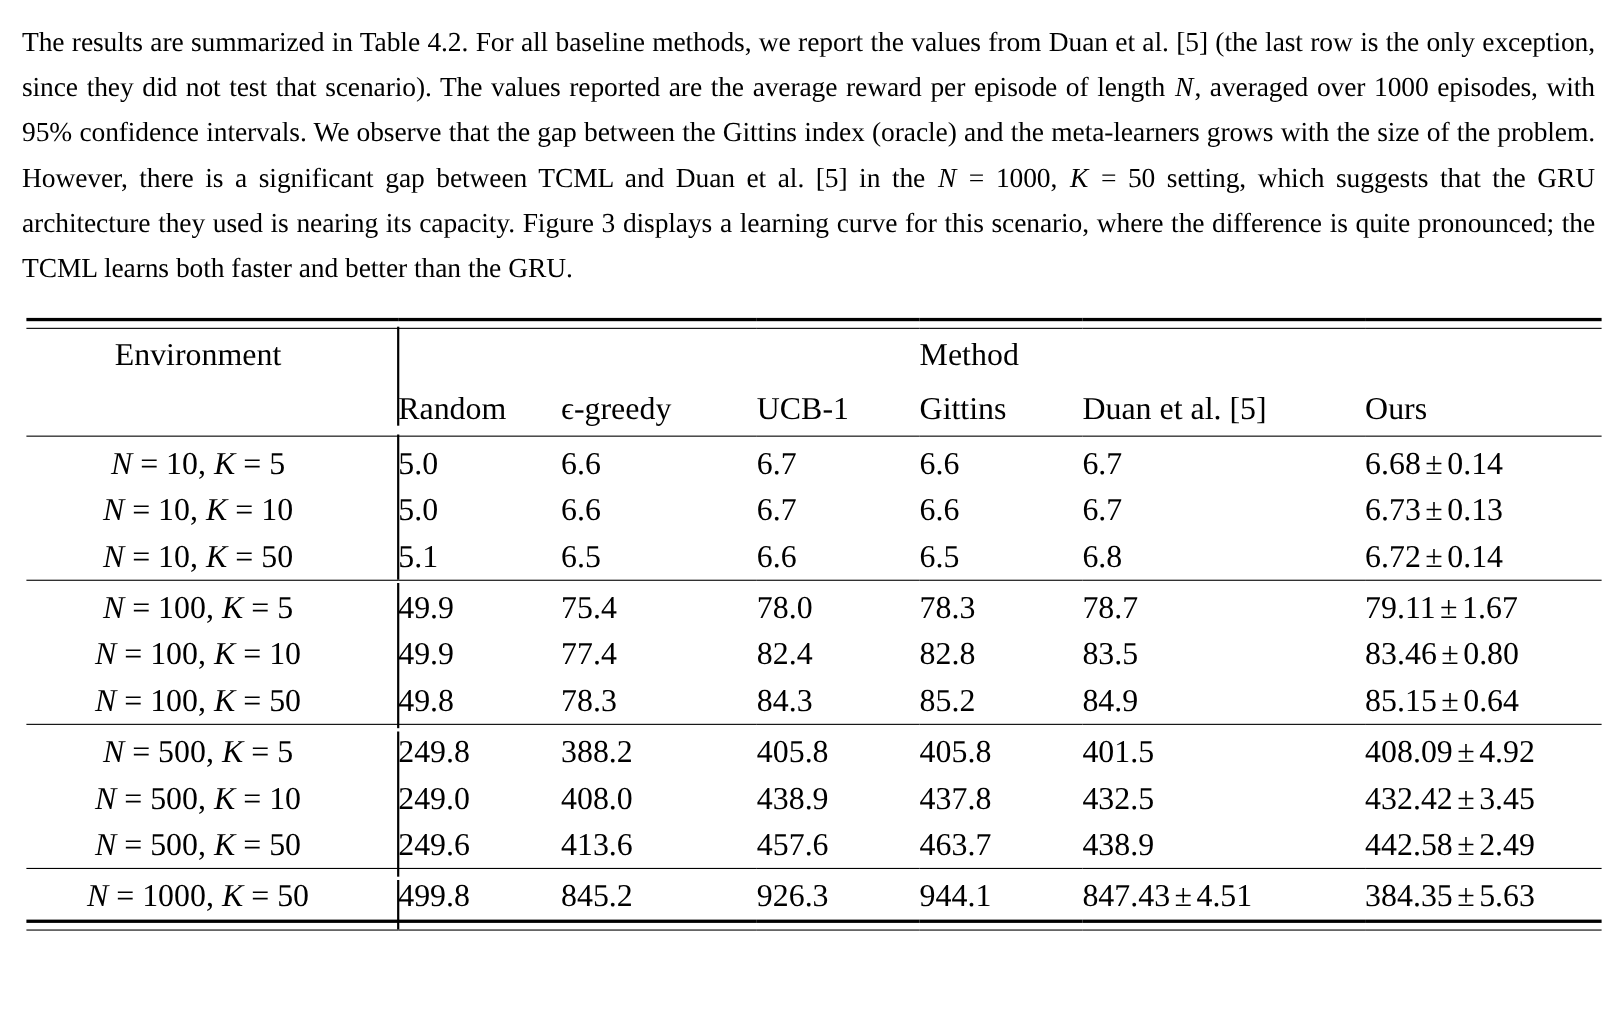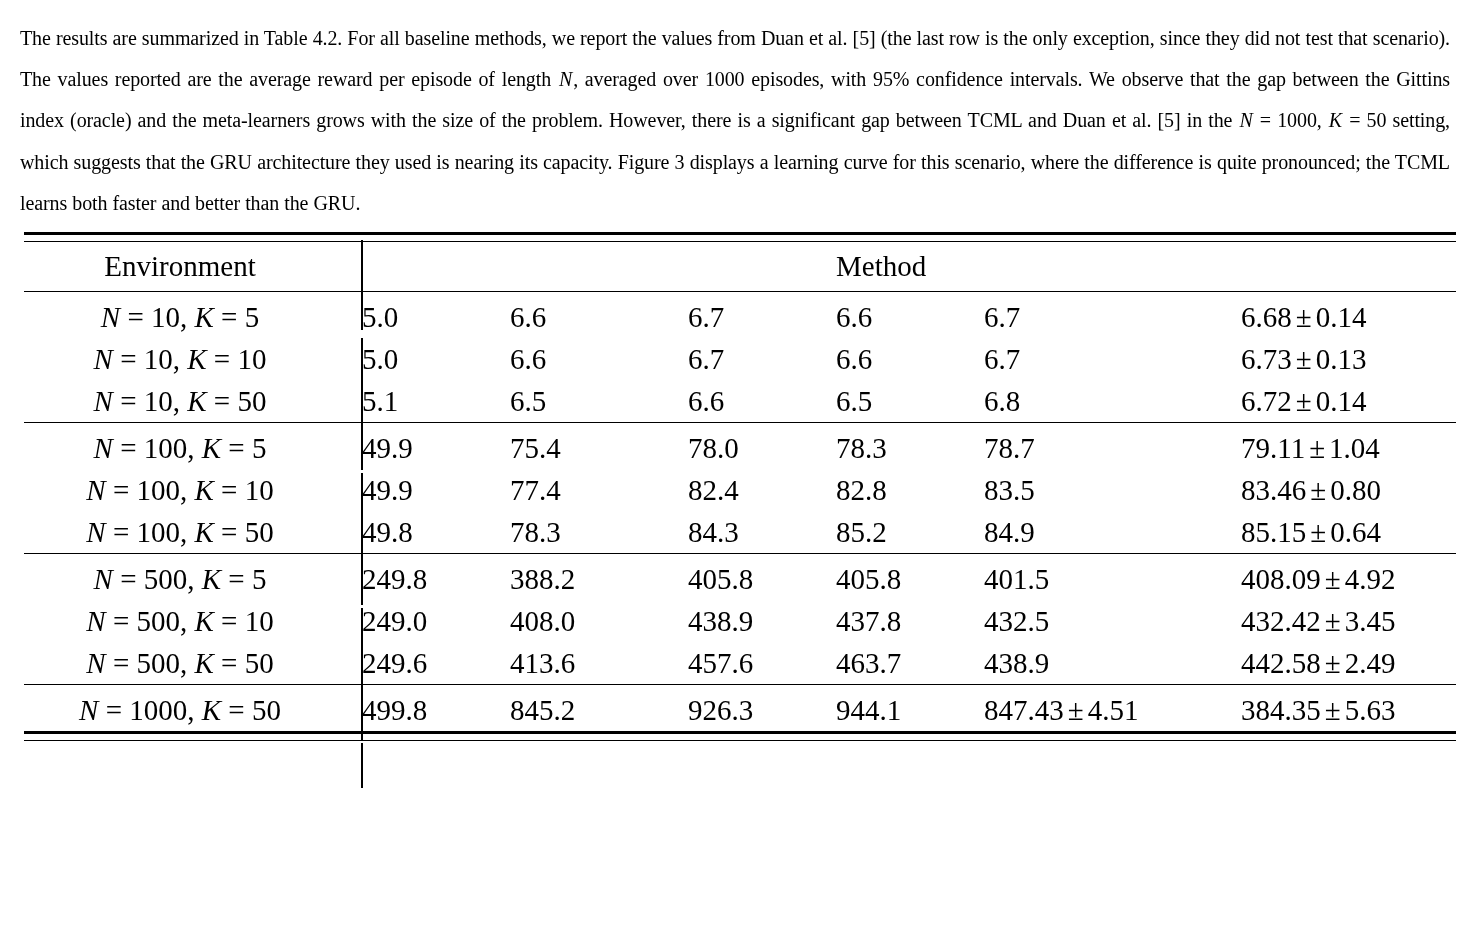--- a/index.html
+++ b/index.html
@@ -17,41 +17,41 @@
   .page {
     position: relative;
     width: 1470px;
     height: 932px;
     box-sizing: border-box;
     padding: 18px 20px 0 20px;
   }
 
   
   .para {
-    font-size: 20px;
+    font-size: 25px;
     line-height: 41.2px;
     text-align: justify;
     text-justify: inter-word;
     margin: 0 0 6px 0;
     letter-spacing: -0.1px;
     word-spacing: 0.2px;
   }
   .para .mathit {
     font-style: italic;
     font-family: "Liberation Serif", "DejaVu Serif", serif;
     padding: 0 1px;
   }
   .para .mathnum {
     font-family: "Liberation Serif", "DejaVu Serif", serif;
   }
 
   
   .table-wrap {
     position: relative;
-    margin-top: 8px;
+    margin-top: 24px;
     width: 1432px;
     margin-left: 4px;
   }
   table.results {
     border-collapse: collapse;
     width: 100%;
     font-size: 29px;
     table-layout: fixed;
   }
   table.results td, table.results th {
@@ -158,20 +158,29 @@
       <tr class="hdr-top">
         <td class="env-hdr">Environment</td>
         <td class="hdr"></td>
         <td class="hdr"></td>
         <td class="hdr"></td>
         <td class="hdr">Method</td>
         <td class="hdr"></td>
         <td class="hdr"></td>
       </tr>
 
+      <tr class="hdr-bot">
+        <td class="env-hdr"></td>
+        <td class="hdr">Random</td>
+        <td class="hdr">ϵ-greedy</td>
+        <td class="hdr">UCB-1</td>
+        <td class="hdr">Gittins</td>
+        <td class="hdr">Duan et al. [5]</td>
+        <td class="hdr">Ours</td>
+      </tr>
 
       <tr class="midrule">
         <td colspan="7"></td>
       </tr>
 
       </tbody>
         <tbody id="tbody-slot">
           <tr class="datarow first-in-group">
             <td class="env"><span class="mathit">N</span><span> = 10, </span><span class="mathit">K</span><span> = 5</span></td>
             <td class="num"><span>5.0</span></td>
@@ -202,21 +211,21 @@
           <tr class="midrule">
             <td colspan="7"></td>
           </tr>
           <tr class="datarow first-in-group">
             <td class="env"><span class="mathit">N</span><span> = 100, </span><span class="mathit">K</span><span> = 5</span></td>
             <td class="num"><span>49.9</span></td>
             <td class="num"><span>75.4</span></td>
             <td class="num"><span class="b">78.0</span></td>
             <td class="num"><span class="b">78.3</span></td>
             <td class="num"><span class="b">78.7</span></td>
-            <td class="num"><span class="b">79.11</span><span class="pm">±</span><span class="b">1.04</span></td>
+            <td class="num"><span class="b">79.11</span><span class="pm">±</span><span class="b">1.67</span></td>
           </tr>
           <tr class="datarow">
             <td class="env"><span class="mathit">N</span><span> = 100, </span><span class="mathit">K</span><span> = 10</span></td>
             <td class="num"><span>49.9</span></td>
             <td class="num"><span>77.4</span></td>
             <td class="num"><span>82.4</span></td>
             <td class="num"><span class="b">82.8</span></td>
             <td class="num"><span class="b">83.5</span></td>
             <td class="num"><span class="b">83.46</span><span class="pm">±</span><span class="b">0.80</span></td>
           </tr>

